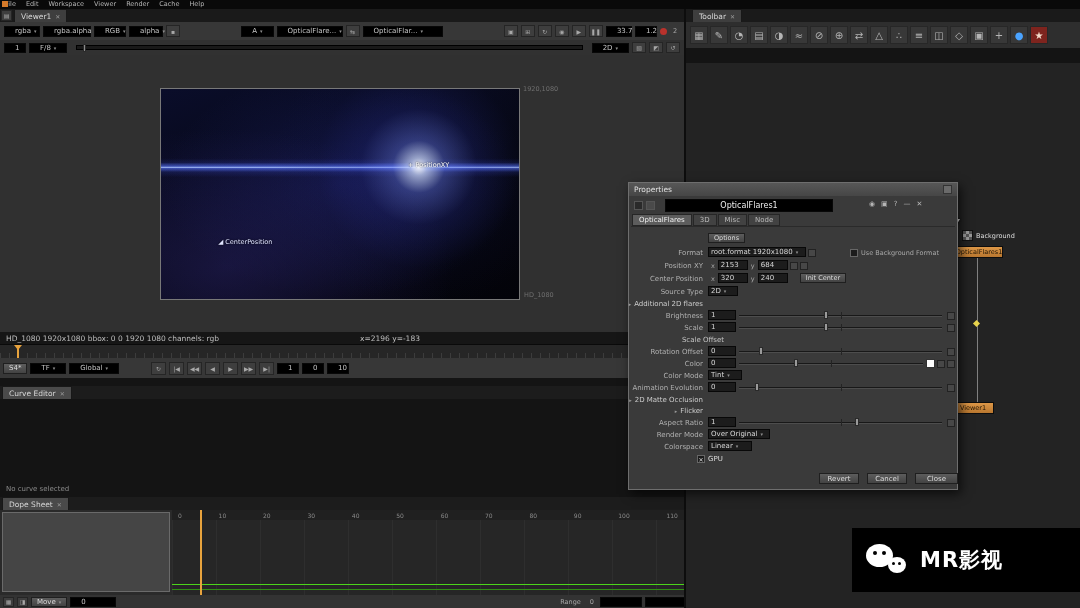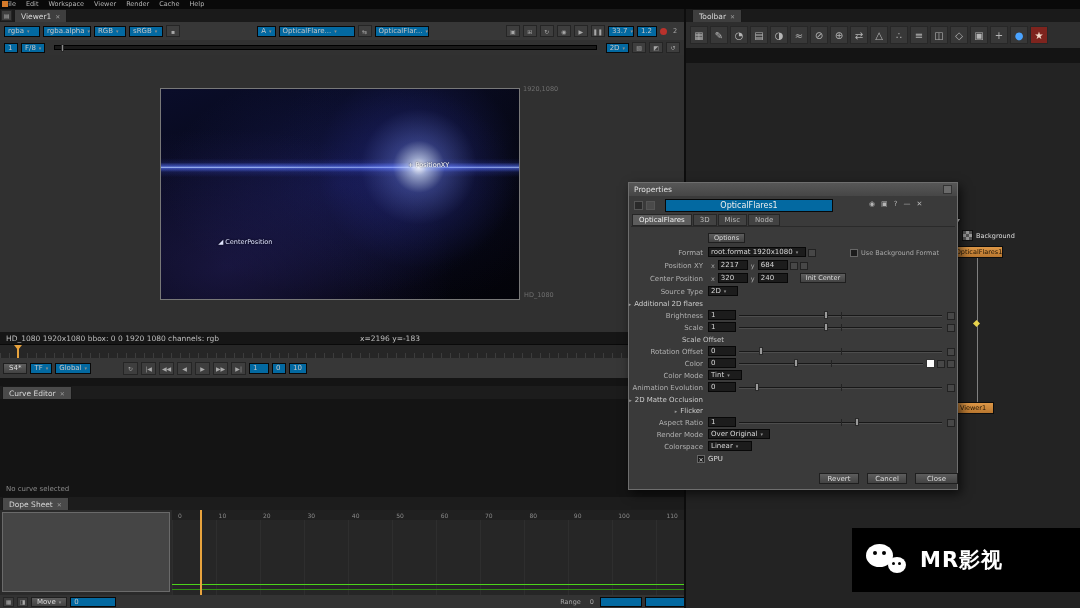--- a/index.html
+++ b/index.html
@@ -1,21 +1,21 @@
 <!DOCTYPE html>
 <html><head>
 <meta charset="utf-8">
 <style>
 *{margin:0;padding:0;box-sizing:border-box}
 html,body{background:#000}
 #screen{position:relative;width:1080px;height:608px;background:#141414;font-family:"DejaVu Sans",sans-serif;overflow:hidden;color:#c8c8c8;font-size:7px}
 .abs{position:absolute}
 .flex{display:flex;align-items:center}
 .sp{flex:1}
-.box{background:#0369a1;border:1px solid #080808;color:#c6c6c6;height:11px;padding:0 3px;display:inline-flex;align-items:center;white-space:nowrap;flex:none}
+.box{background:#000000;border:1px solid #080808;color:#c6c6c6;height:11px;padding:0 10px;display:inline-flex;align-items:center;white-space:nowrap;flex:none}
 .dd::after{content:"▾";font-size:5px;color:#8f8f8f;margin-left:3px}
 .btn{background:linear-gradient(#5d5d5d,#434343);border:1px solid #1f1f1f;color:#dcdcdc;height:11px;display:inline-flex;align-items:center;justify-content:center;padding:0 5px;white-space:nowrap;flex:none}
 .ib{width:14px;height:12px;background:#3e3e3e;border:1px solid #252525;color:#a8a8a8;display:inline-flex;align-items:center;justify-content:center;font-size:6px;flex:none}
 .tab{height:13px;display:inline-flex;align-items:center;gap:4px;padding:0 6px;background:#3e3e3e;color:#d8d8d8;font-size:7.5px;border:1px solid #181818;border-bottom:none}
 .tab .x{color:#9a9a9a;font-size:6px}
 .menu-it{font-size:6.5px;color:#b5b5b5;padding:0 5px;line-height:9px}
 .groove{height:5px;background:#191919;border:1px solid #000;position:relative;margin:0 6px;flex:1}
 .groove i{position:absolute;left:6px;top:-2px;width:3px;height:8px;background:#8a8a8a;border:1px solid #2a2a2a}
 .tool{width:18px;height:18px;background:#383838;border:1px solid #272727;color:#b5b5b5;font-size:10px;display:inline-flex;align-items:center;justify-content:center;flex:none}
 #tools .tool:last-child{background:#7e241e;color:#f5ddcb}
@@ -67,27 +67,27 @@
     <span class="tab" style="position:absolute;left:14px;top:0">
       <span>Viewer1</span>
       <span class="x">✕</span>
     </span>
   </div>
 
   <div class="abs flex" style="left:0;top:22px;width:684px;height:18px;background:#373737;gap:3px;padding:0 4px">
     <span class="box dd" style="width:36px">rgba</span>
     <span class="box dd" style="width:48px">rgba.alpha</span>
     <span class="box dd" style="width:32px">RGB</span>
-    <span class="box dd" style="width:34px">sRGB</span>
+    <span class="box dd" style="width:34px">alpha</span>
     <span class="ib">▪</span>
     <span class="sp"></span>
     <span class="box dd">A</span>
-    <span class="box dd" style="width:76px">OpticalFlare...</span>
+    <span class="box dd" style="width:66px">OpticalFlare...</span>
     <span class="ib">⇆</span>
-    <span class="box dd" style="width:54px">OpticalFlar...</span>
+    <span class="box dd" style="width:80px">OpticalFlar...</span>
     <span class="sp"></span>
     <span style="display:contents"><span class="ib">▣</span><span class="ib">⊞</span><span class="ib">↻</span><span class="ib">◉</span><span class="ib">▶</span><span class="ib">❚❚</span></span>
     <span class="box dd" style="width:26px">33.7</span>
     <span class="box" style="width:20px">1.2</span>
     <span style="width:7px;height:7px;border-radius:50%;background:#b9322c;flex:none"></span>
     <span class="xl">2</span>
   </div>
 
   <div class="abs flex" style="left:0;top:40px;width:684px;height:15px;background:#313131;gap:3px;padding:0 4px">
     <span class="box" style="width:14px;height:10px">1</span>
@@ -319,21 +319,21 @@
       <span class="pf dd" style="width:98px">root.format 1920x1080</span>
       <span class="an"></span>
       <span style="width:34px"></span>
       <span class="chk"></span>
       <span class="xl">Use Background Format</span>
     </div>
 
     <div class="prow" style="top:76px">
       <span class="pl">Position XY</span>
       <span class="xl">x</span>
-      <span class="pf" style="width:30px">2217</span>
+      <span class="pf" style="width:30px">2153</span>
       <span class="xl">y</span>
       <span class="pf" style="width:30px">684</span>
       <span class="an"></span>
       <span class="an"></span>
     </div>
 
     <div class="prow" style="top:89px">
       <span class="pl">Center Position</span>
       <span class="xl">x</span>
       <span class="pf" style="width:30px">320</span>

